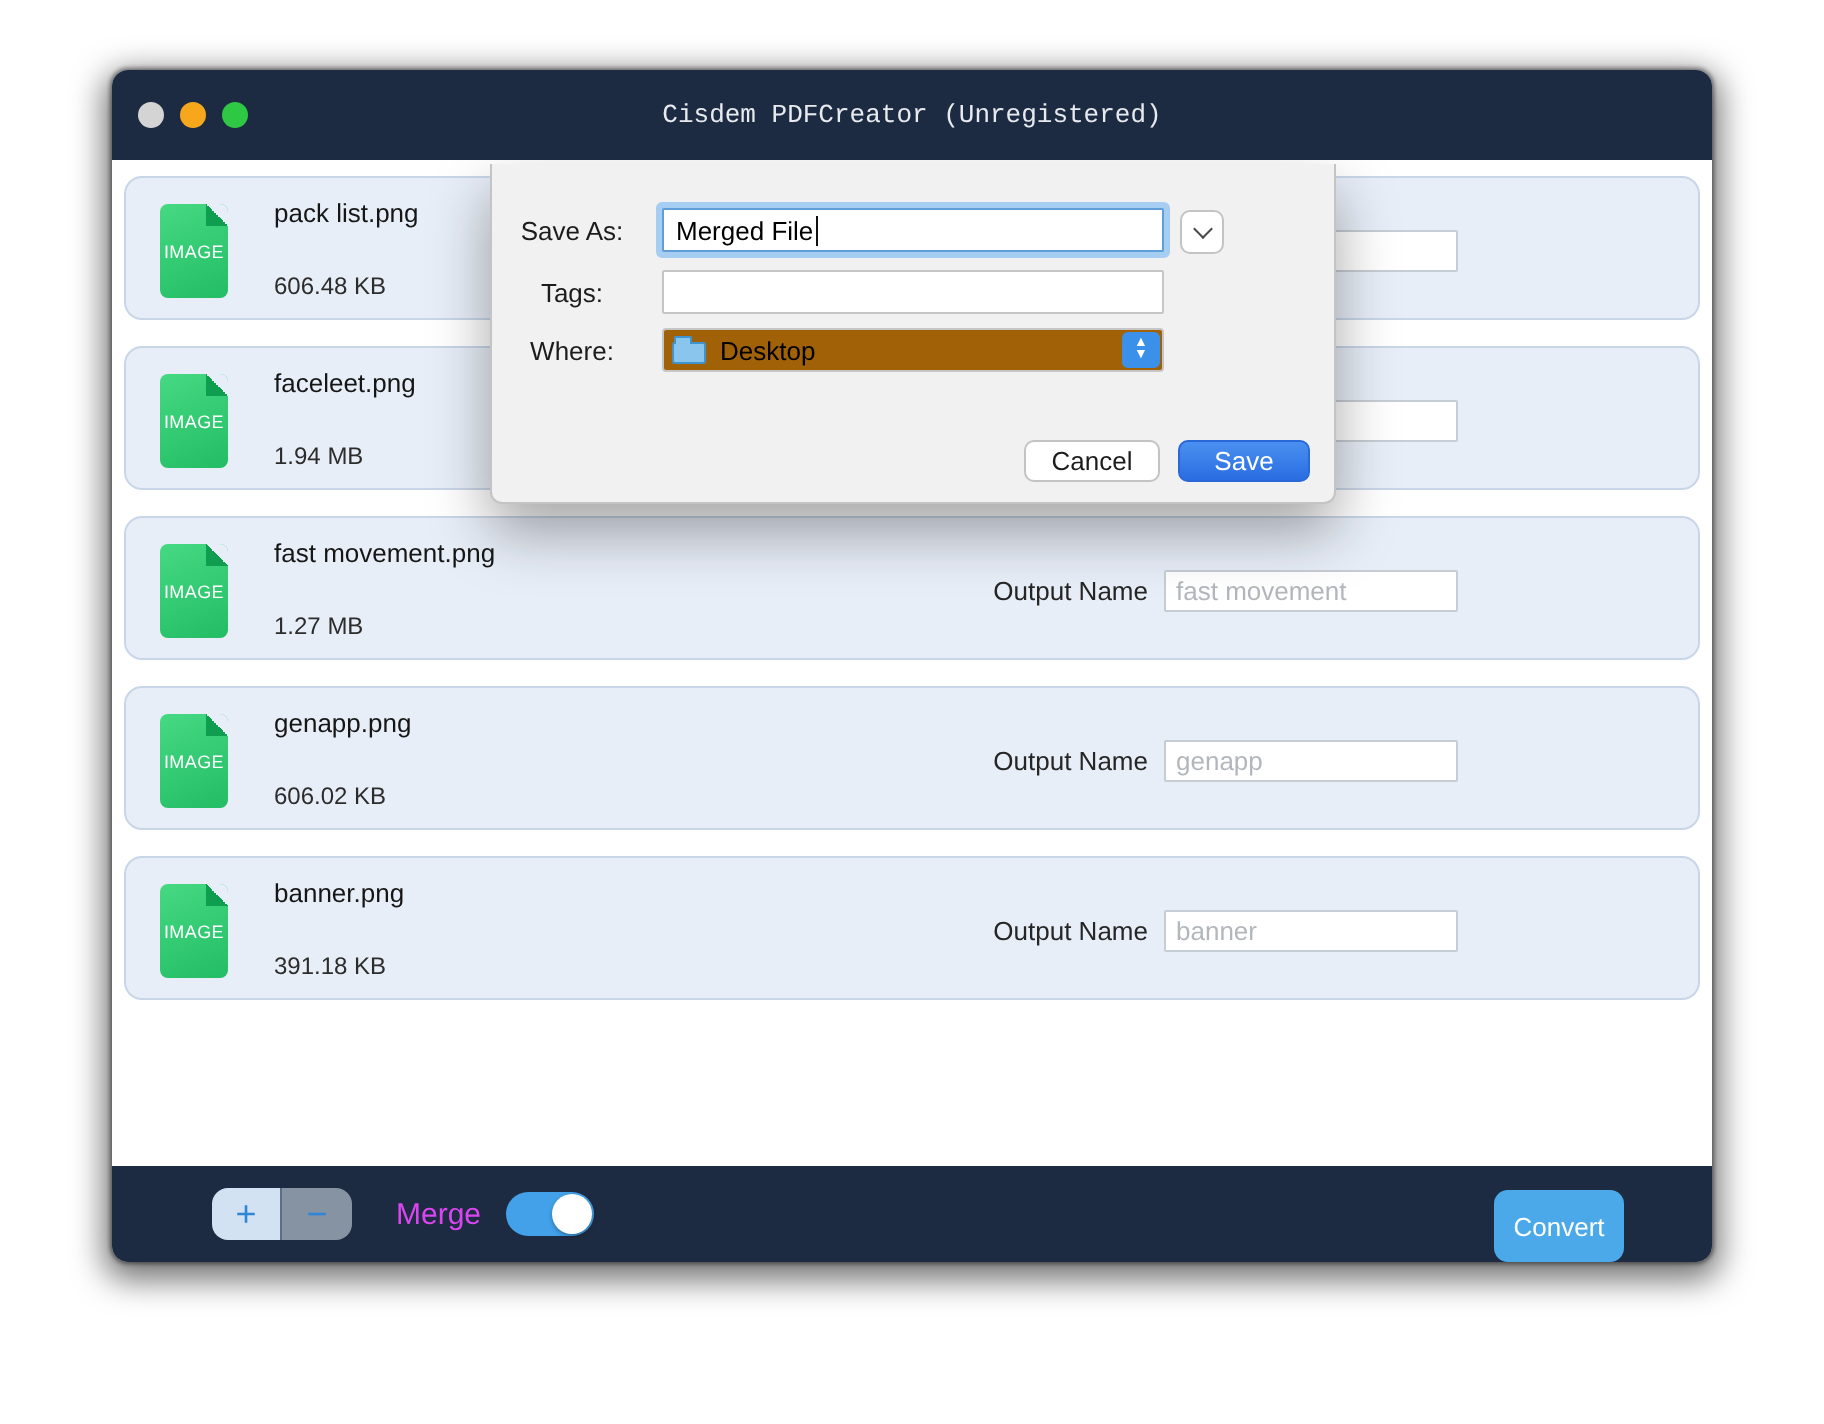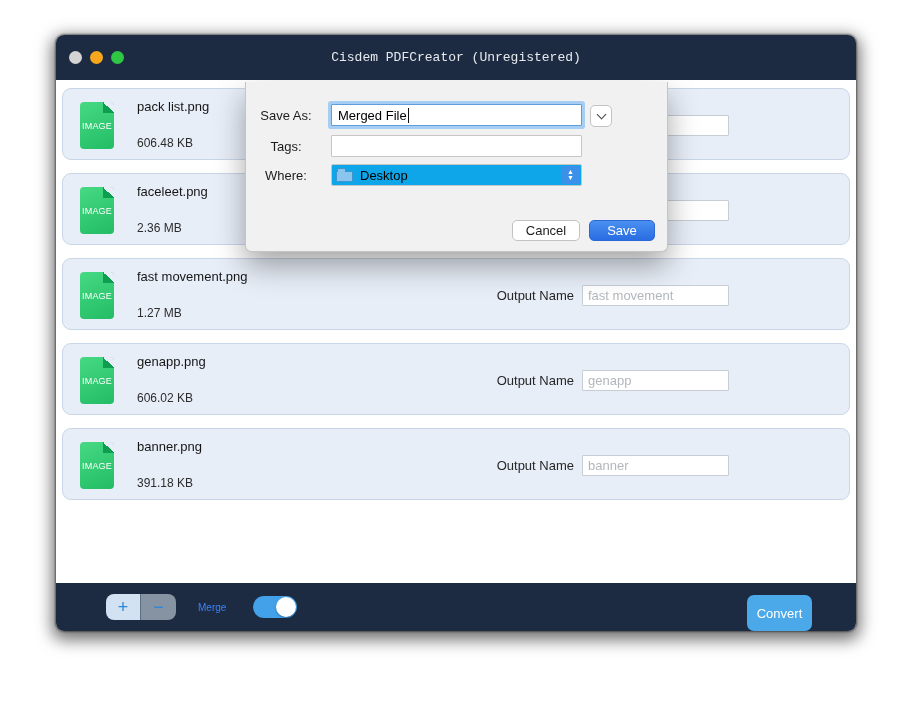--- a/index.html
+++ b/index.html
@@ -73,21 +73,21 @@
 
   .disclosure {
     position:absolute; left:344px; top:23px; width:22px; height:22px;
     background:#fff; border:1px solid #c3c3c3; border-radius:5px; cursor:default;
     display:flex; align-items:center; justify-content:center;
   }
   .chev { width:7px; height:7px; border-left:1.5px solid #4a4a4a; border-bottom:1.5px solid #4a4a4a;
     transform:rotate(-45deg); margin-top:-4px; }
 
   .where-select {
-    position:relative; width:251px; height:22px; background:#0ea5e9; border:1px solid #c6c6c6;
+    position:relative; width:251px; height:22px; background:#a16207; border:1px solid #c6c6c6;
     border-radius:2px; display:flex; align-items:center; padding:0 24px 0 4px;
   }
   .folder-icon { position:relative; width:17px; height:11px; background:#8ac5ee; border:1px solid #3f93cf;
     border-radius:1.5px; margin-top:2px; }
   .folder-icon::before { content:""; position:absolute; left:0px; top:-4px; width:7px; height:3px;
     background:#8ac5ee; border:1px solid #3f93cf; border-bottom:none; border-radius:1px 1px 0 0; }
   .where-text { font-size:13px; color:#000; margin-left:7px; }
   .stepper { position:absolute; top:1px; right:1px; bottom:1px; width:19px; background:#3b90ea; border-radius:3px;
     display:flex; flex-direction:column; align-items:center; justify-content:center; color:#fff; }
   .stepper span { font-size:7px; line-height:6px; }
@@ -102,21 +102,21 @@
     position:relative; height:48px; background:#1d2b42; border-radius:0 0 8px 8px;
   }
   .seg { position:absolute; left:50px; top:11px; width:70px; height:26px; border-radius:8px;
     overflow:hidden; display:flex; }
   .seg-btn { width:35px; height:100%; display:flex; align-items:center; justify-content:center;
     font-size:18px; color:#2e86d6; border:none; }
   .seg-btn.add { background:#d3e2f2; border-right:1px solid #5c6d84; }
   .seg-btn.remove { background:#8693a3; }
 
   .merge-label { position:absolute; left:142px; top:0; height:48px; display:flex; align-items:center;
-    color:#3b82f6; font-size:10px; }
+    color:#d946ef; font-size:15px; }
   .toggle { position:absolute; left:197px; top:13px; width:44px; height:22px; border-radius:11px;
     background:#8a97a6; }
   .toggle.on { background:#42a1e8; }
   .knob { position:absolute; top:1px; left:1px; width:20px; height:20px; border-radius:50%; background:#ffffff;
     box-shadow:0 1px 2px rgba(0,0,0,0.3); }
   .toggle.on .knob { left:auto; right:1px; }
 
   .convert-btn { position:absolute; right:44px; top:12px; width:65px; height:36px; border-radius:7px;
     background:#4ba9ea; color:#ffffff; font-size:13px; border:none;
     display:flex; align-items:center; justify-content:center; }
@@ -149,21 +149,21 @@
       <input class="output-input" placeholder="" style="">
     </div>
   </div>
 
   <div class="file-row" style="top: 93px;">
     <div class="file-icon">
       <span class="fold"></span>
       <span class="badge">IMAGE</span>
     </div>
     <div class="file-name">faceleet.png</div>
-    <div class="file-size">2.36 MB</div>
+    <div class="file-size">1.94 MB</div>
     <div class="output-group">
       <span class="output-label">Output Name</span>
       <input class="output-input" placeholder="" style="">
     </div>
   </div>
 
   <div class="file-row" style="top: 178px;">
     <div class="file-icon">
       <span class="fold"></span>
       <span class="badge">IMAGE</span>

